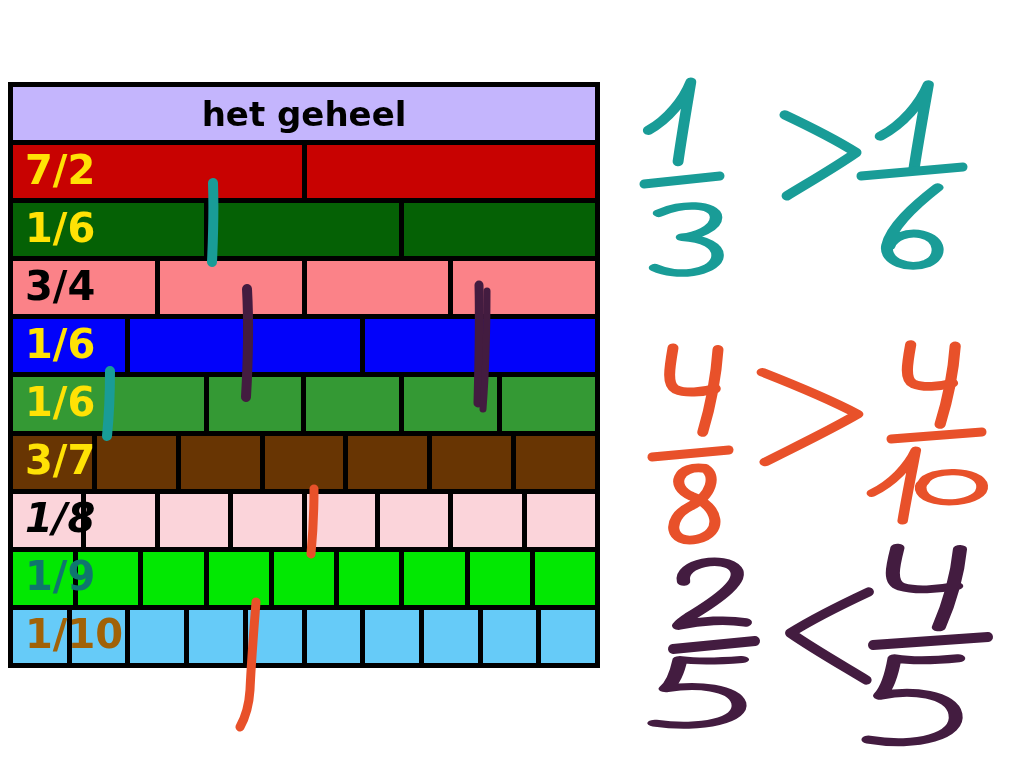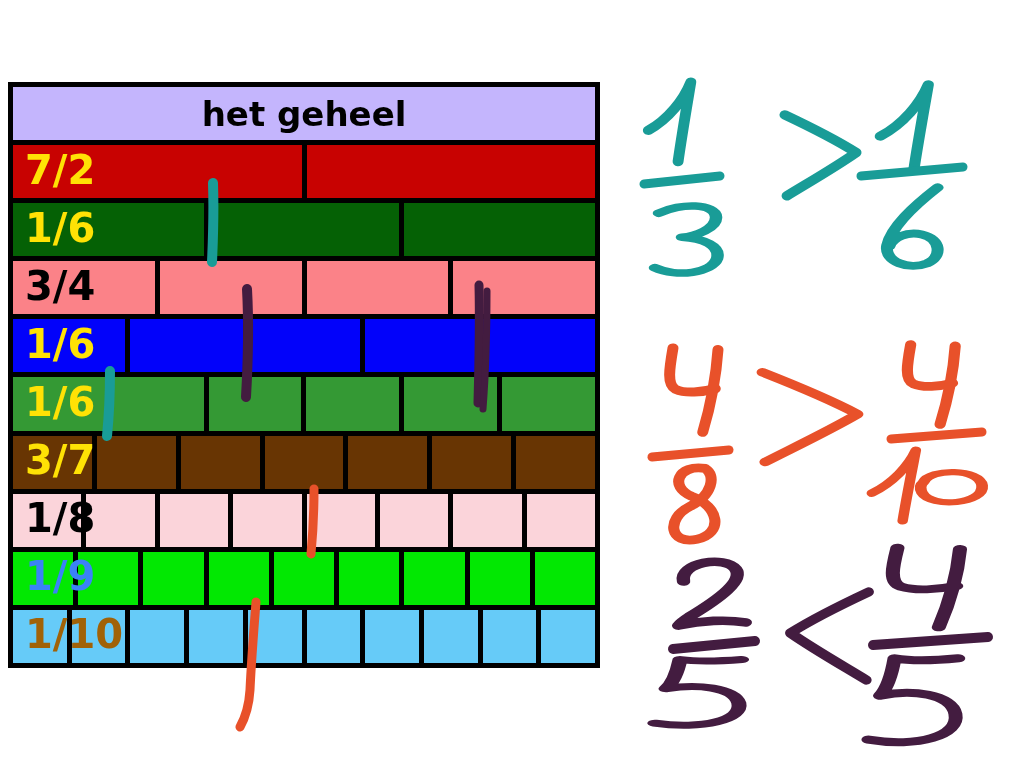--- a/index.html
+++ b/index.html
@@ -71,33 +71,33 @@
       </div>
       <div class="wall-row">
         <div class="seg" style="background: rgb(251, 212, 218);"></div>
         <div class="seg" style="background: rgb(251, 212, 218);"></div>
         <div class="seg" style="background: rgb(251, 212, 218);"></div>
         <div class="seg" style="background: rgb(251, 212, 218);"></div>
         <div class="seg" style="background: rgb(251, 212, 218);"></div>
         <div class="seg" style="background: rgb(251, 212, 218);"></div>
         <div class="seg" style="background: rgb(251, 212, 218);"></div>
         <div class="seg" style="background: rgb(251, 212, 218);"></div>
-        <div class="row-label" style="color: rgb(0, 0, 0);">1/8</div>
+        <div class="row-label" style="color: rgb(0, 0, 0); font-style: italic;">1/8</div>
       </div>
       <div class="wall-row">
         <div class="seg" style="background: rgb(2, 232, 2);"></div>
         <div class="seg" style="background: rgb(2, 232, 2);"></div>
         <div class="seg" style="background: rgb(2, 232, 2);"></div>
         <div class="seg" style="background: rgb(2, 232, 2);"></div>
         <div class="seg" style="background: rgb(2, 232, 2);"></div>
         <div class="seg" style="background: rgb(2, 232, 2);"></div>
         <div class="seg" style="background: rgb(2, 232, 2);"></div>
         <div class="seg" style="background: rgb(2, 232, 2);"></div>
         <div class="seg" style="background: rgb(2, 232, 2);"></div>
-        <div class="row-label" style="color: #3b82f6; text-align: right;">1/9</div>
+        <div class="row-label" style="color: #0f766e; text-align: right;">1/9</div>
       </div>
       <div class="wall-row">
         <div class="seg" style="background: rgb(102, 203, 248);"></div>
         <div class="seg" style="background: rgb(102, 203, 248);"></div>
         <div class="seg" style="background: rgb(102, 203, 248);"></div>
         <div class="seg" style="background: rgb(102, 203, 248);"></div>
         <div class="seg" style="background: rgb(102, 203, 248);"></div>
         <div class="seg" style="background: rgb(102, 203, 248);"></div>
         <div class="seg" style="background: rgb(102, 203, 248);"></div>
         <div class="seg" style="background: rgb(102, 203, 248);"></div>

